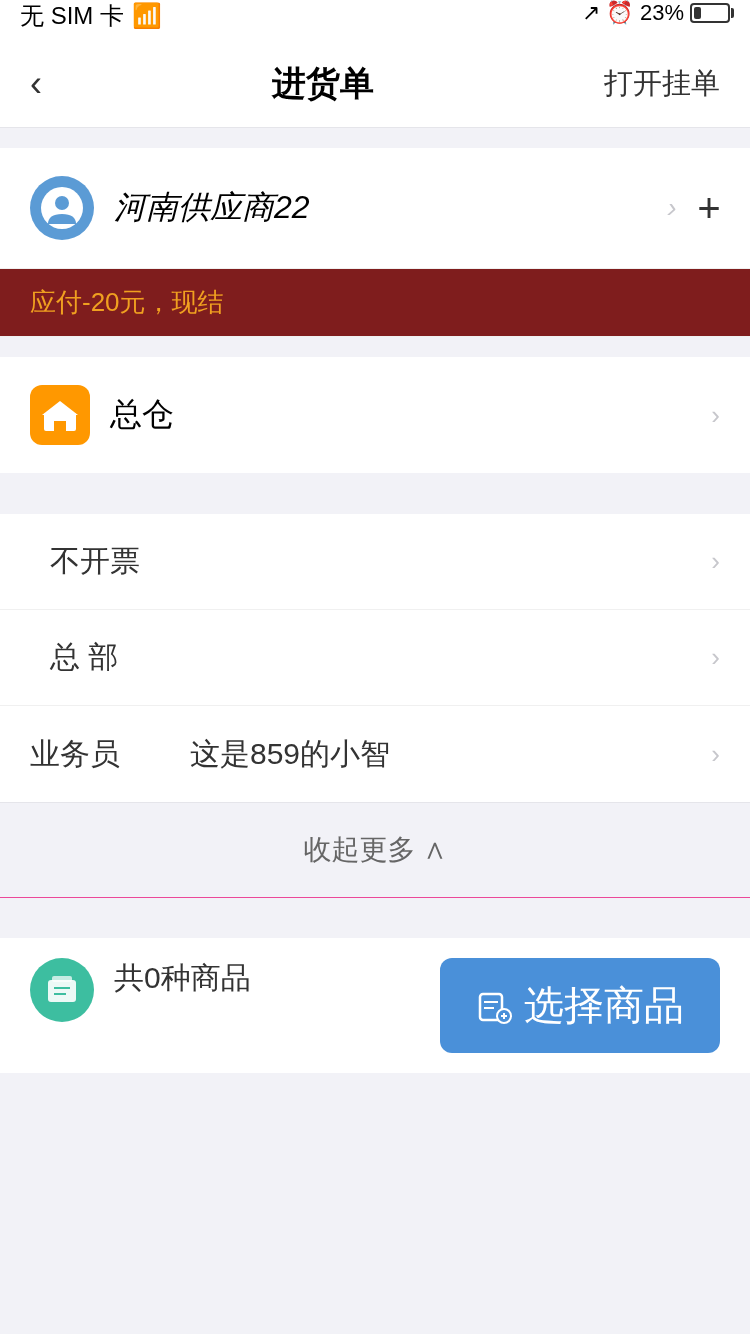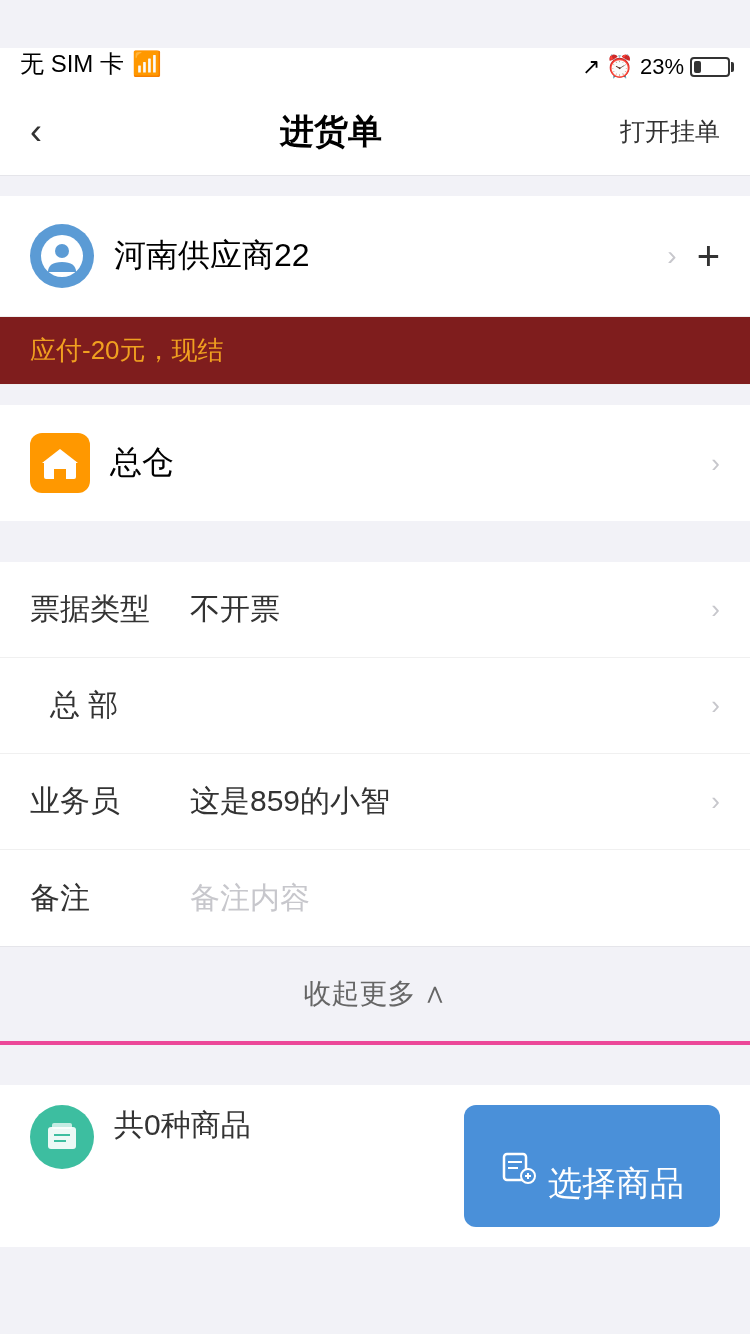--- a/index.html
+++ b/index.html
@@ -11,25 +11,24 @@
       min-height: 1334px;
       overflow-x: hidden;
     }
 
     
     .status-bar {
       width: 750px;
       height: 40px;
       background: #fff;
       display: flex;
-      align-items: flex-end;
+      align-items: flex-start;
       justify-content: space-between;
-      padding: 8px 20px;
+      padding: 0 20px;
       font-size: 24px;
-      margin-top: 48px;
     }
     .status-left { display: flex; align-items: center; gap: 8px; }
     .status-center { font-size: 28px; font-weight: 500; }
     .status-right { display: flex; align-items: center; gap: 6px; font-size: 22px; }
     .battery {
       width: 40px; height: 20px;
       border: 2px solid #333;
       border-radius: 4px;
       position: relative;
       display: inline-flex;
@@ -69,21 +68,21 @@
       font-size: 36px;
       color: #333;
       cursor: pointer;
     }
     .nav-title {
       font-size: 34px;
       font-weight: 600;
       color: #000;
     }
     .nav-action {
-      font-size: 25px;
+      font-size: 29px;
       color: #333;
       cursor: pointer;
     }
 
     
     .section-gap {
       height: 20px;
       background: #f2f2f7;
     }
 
@@ -93,20 +92,21 @@
       margin-bottom: 0;
     }
 
     
     .supplier-row {
       display: flex;
       align-items: center;
       padding: 28px 30px;
       background: #fff;
       border-bottom: 1px solid #f0f0f0;
+      font-style: italic;
     }
     .supplier-avatar {
       width: 64px;
       height: 64px;
       border-radius: 50%;
       background: #5b9bd5;
       display: flex;
       align-items: center;
       justify-content: center;
       margin-right: 20px;
@@ -219,21 +219,21 @@
     }
 
     
     .collapse-section {
       background: #f2f2f7;
       display: flex;
       align-items: center;
       justify-content: center;
       padding: 28px 0;
       border-top: 1px solid #e5e5ea;
-      border-bottom: 4px solid #ec4899;
+      border-bottom: 1px solid #ec4899;
     }
     .collapse-text {
       font-size: 28px;
       color: #666;
     }
 
     
     .bottom-bar {
       background: #fff;
       display: flex;
@@ -260,24 +260,23 @@
     .select-btn {
       background: #4a90d9;
       border-radius: 12px;
       padding: 20px 36px;
       display: flex;
       align-items: center;
       gap: 12px;
       cursor: pointer;
     }
     .select-btn-text {
-      font-size: 34px;
+      font-size: 40px;
       color: #fff;
       font-weight: 500;
-      margin-top: 36px;
     }
 
     
     .wifi-icon { font-size: 24px; }
   </style>
 </head>
 <body>
 
 <div class="status-bar">
   <div class="status-left">
@@ -334,40 +333,35 @@
   </div>
   <div class="warehouse-name">总仓</div>
   <div class="chevron">›</div>
 </div>
 
 <div class="section-gap"></div>
 
 <div class="form-section">
 
   <div class="form-row">
-    <div class="form-label">票据类型</div>
     <div class="form-value">不开票</div>
     <div class="chevron">›</div>
   </div>
 
   <div class="form-row">
     <div class="form-value">总 部</div>
     <div class="chevron">›</div>
   </div>
 
   <div class="form-row">
     <div class="form-label">业务员</div>
     <div class="form-value">这是859的小智</div>
     <div class="chevron">›</div>
   </div>
 
-  <div class="form-row form-row-remark">
-    <div class="form-label">备注</div>
-    <div class="form-value placeholder">备注内容</div>
-  </div>
 
 </div>
 
 <div class="collapse-section">
   <span class="collapse-text">收起更多 ∧</span>
 </div>
 
 <div class="section-gap"></div>
 
 <div class="bottom-bar">

